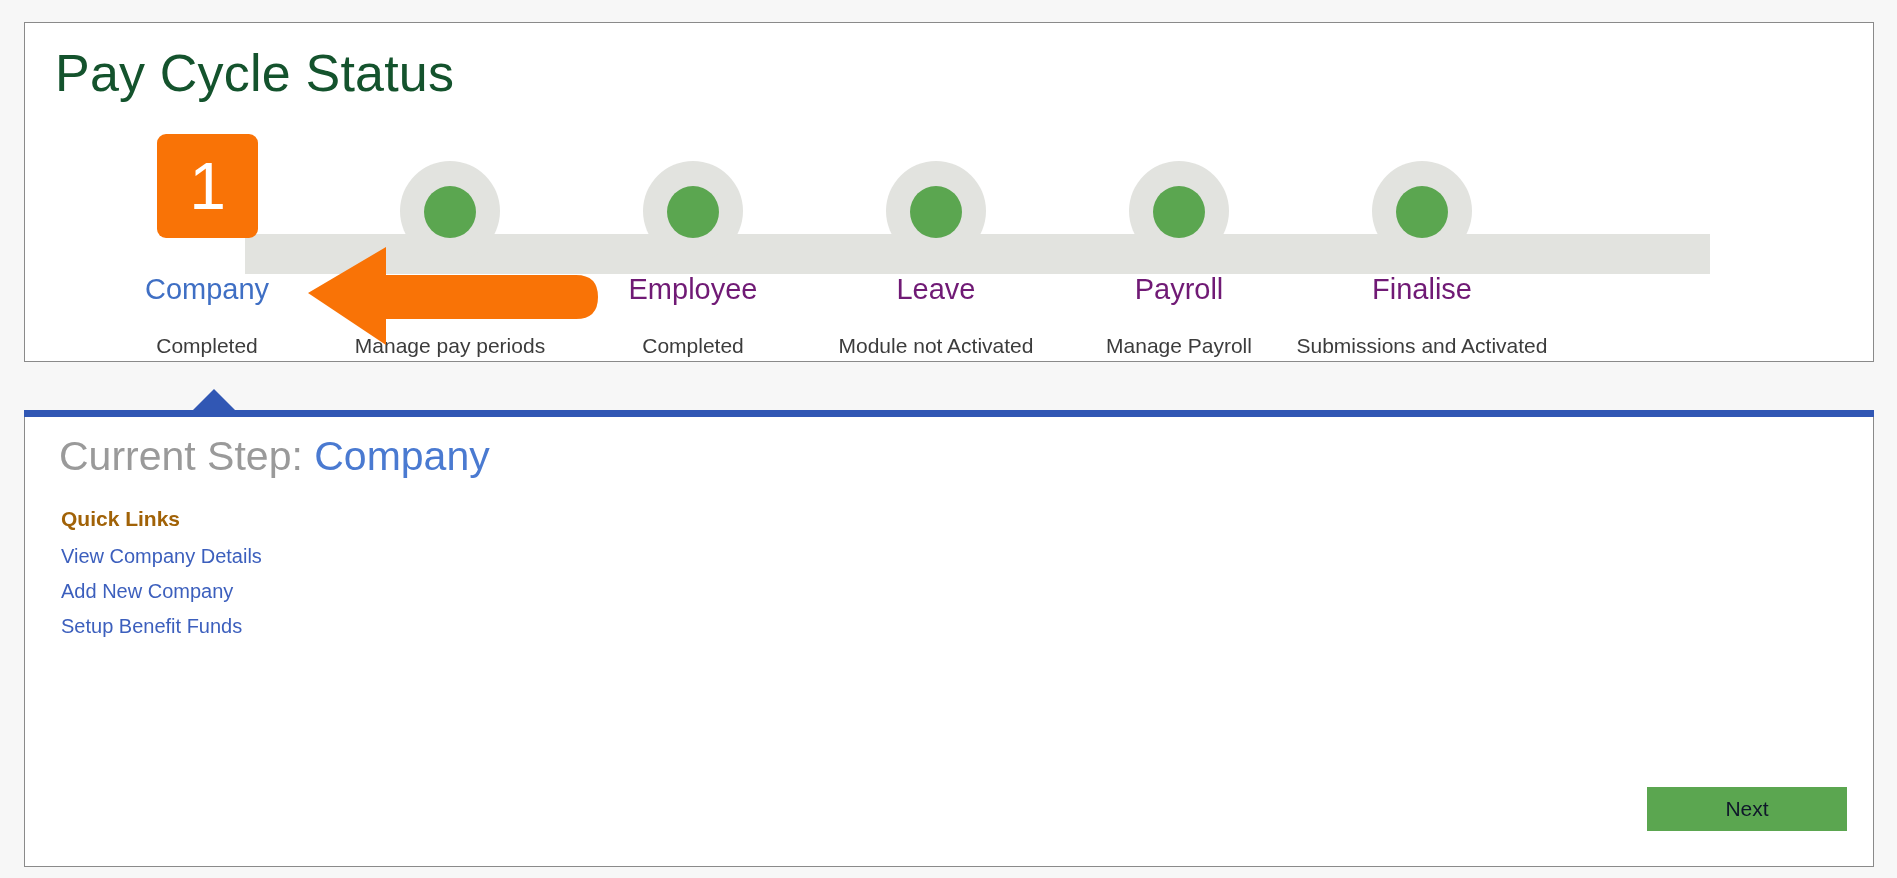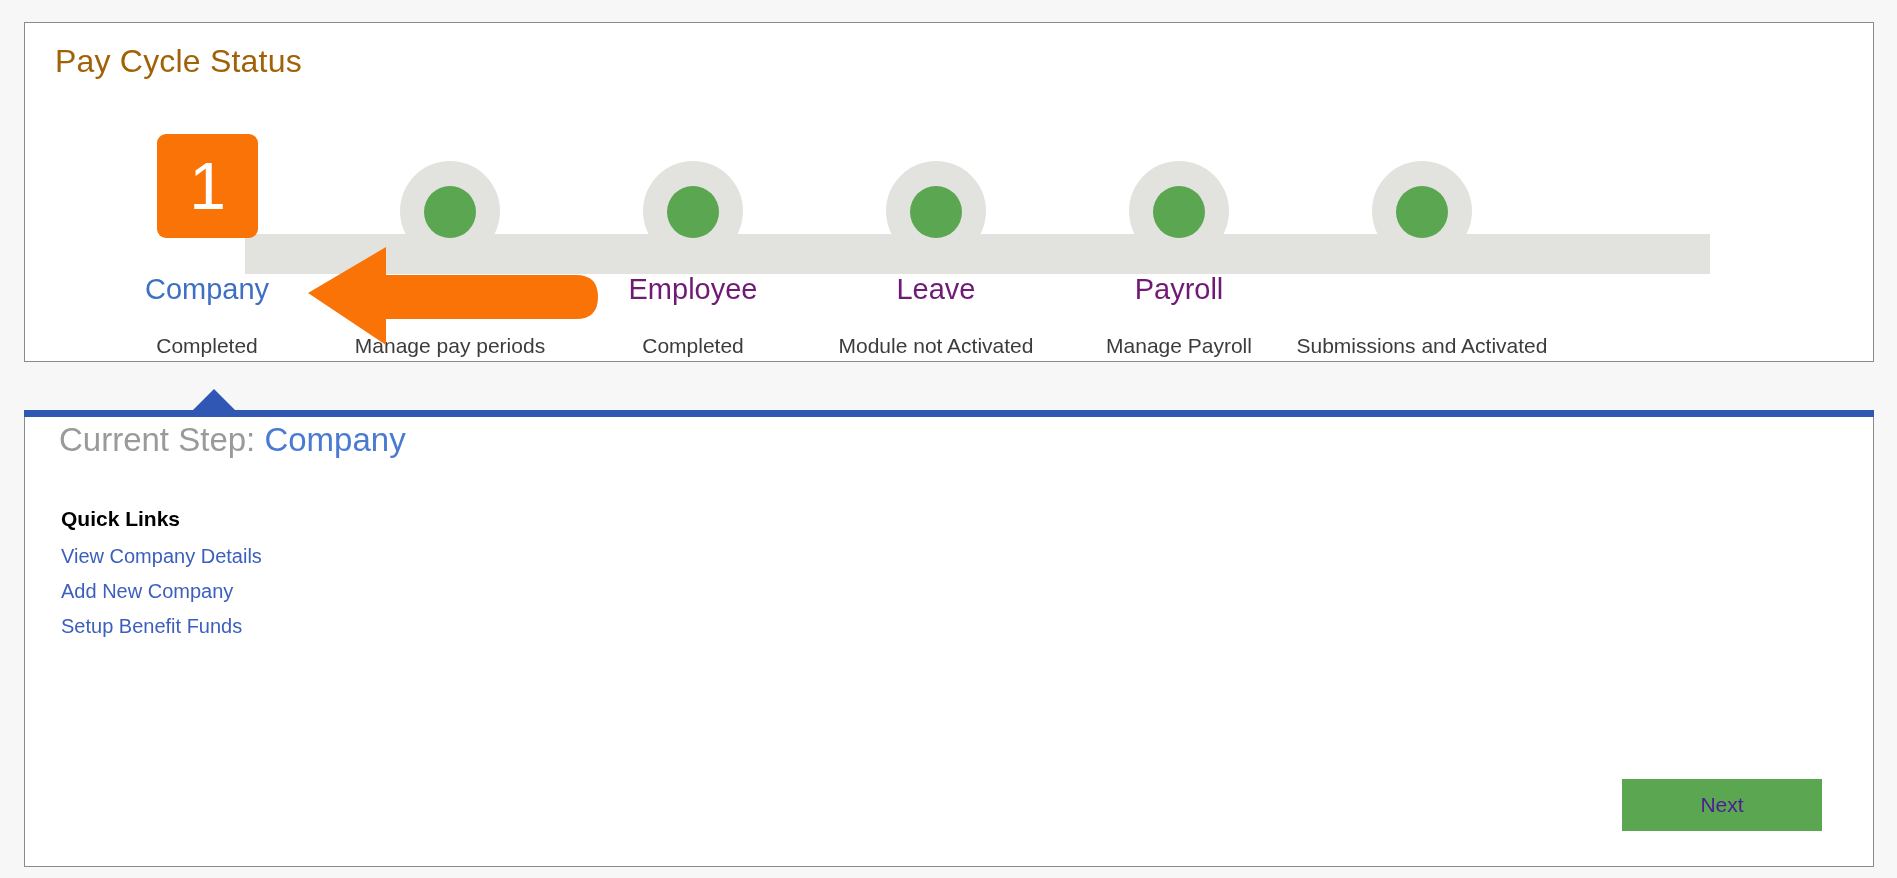--- a/index.html
+++ b/index.html
@@ -24,23 +24,23 @@
     width: 1850px;
     height: 340px;
     background: #ffffff;
     border: 1px solid #8a8a8a;
     box-sizing: border-box;
   }
   .panel-title {
     position: absolute;
     left: 30px;
     top: 20px;
-    font-size: 32px;
-    font-weight: 300;
-    color: #a16207;
+    font-size: 52px;
+    font-weight: 300;
+    color: #14532d;
     letter-spacing: 0.2px;
     white-space: nowrap;
   }
 
   
   .stepper {
     position: absolute;
     left: 0;
     top: 78px;
     width: 100%;
@@ -157,57 +157,57 @@
     top: 389px;
     width: 0;
     height: 0;
     border-left: 24px solid transparent;
     border-right: 24px solid transparent;
     border-bottom: 24px solid #3157b4;
   }
   .current-step {
     position: absolute;
     left: 34px;
-    top: 4px;
-    font-size: 33px;
+    top: 16px;
+    font-size: 41px;
     font-weight: 300;
     color: #9a9a9a;
     white-space: nowrap;
   }
   .current-step .value { color: #4a7ad1; }
   .quick-title {
     position: absolute;
     left: 36px;
     top: 90px;
     font-size: 21px;
     font-weight: bold;
-    color: #000000;
+    color: #a16207;
   }
   .links {
     position: absolute;
     left: 36px;
     top: 128px;
   }
   .link-item {
     display: block;
     font-size: 20px;
     color: #3c5fbd;
     margin-bottom: 12px;
     text-decoration: none;
     cursor: pointer;
     white-space: nowrap;
   }
   .next-button {
     position: absolute;
-    right: 51px;
+    right: 26px;
     bottom: 35px;
     width: 200px;
-    height: 52px;
+    height: 44px;
     background: #5ba650;
-    color: #4c1d95;
+    color: #0f172a;
     border: none;
     font-size: 21px;
     font-family: "Liberation Sans", sans-serif;
     cursor: pointer;
   }
 </style>
 </head>
 <body>
 
 <div id="screen">
@@ -262,20 +262,21 @@
         </div>
         <div class="step-label">Leave</div>
         <div class="step-sub">Module not Activated</div>
       </div>
 
       <div class="step" style="left:1247px;">
         <div class="node-wrap">
           <div class="node-ring"></div>
           <div class="node-dot"></div>
         </div>
+        <div class="step-label">Finalise</div>
         <div class="step-sub">Submissions and Activated</div>
       </div>
 
     </div>
 
     <svg class="arrow-overlay" viewBox="0 0 300 110">
       <path d="M 0 58 L 78 12 L 78 40 L 268 40 Q 290 40 290 62 Q 290 84 268 84
                L 78 84 L 78 110 Z" fill="#f97306"></path>
     </svg>
 

